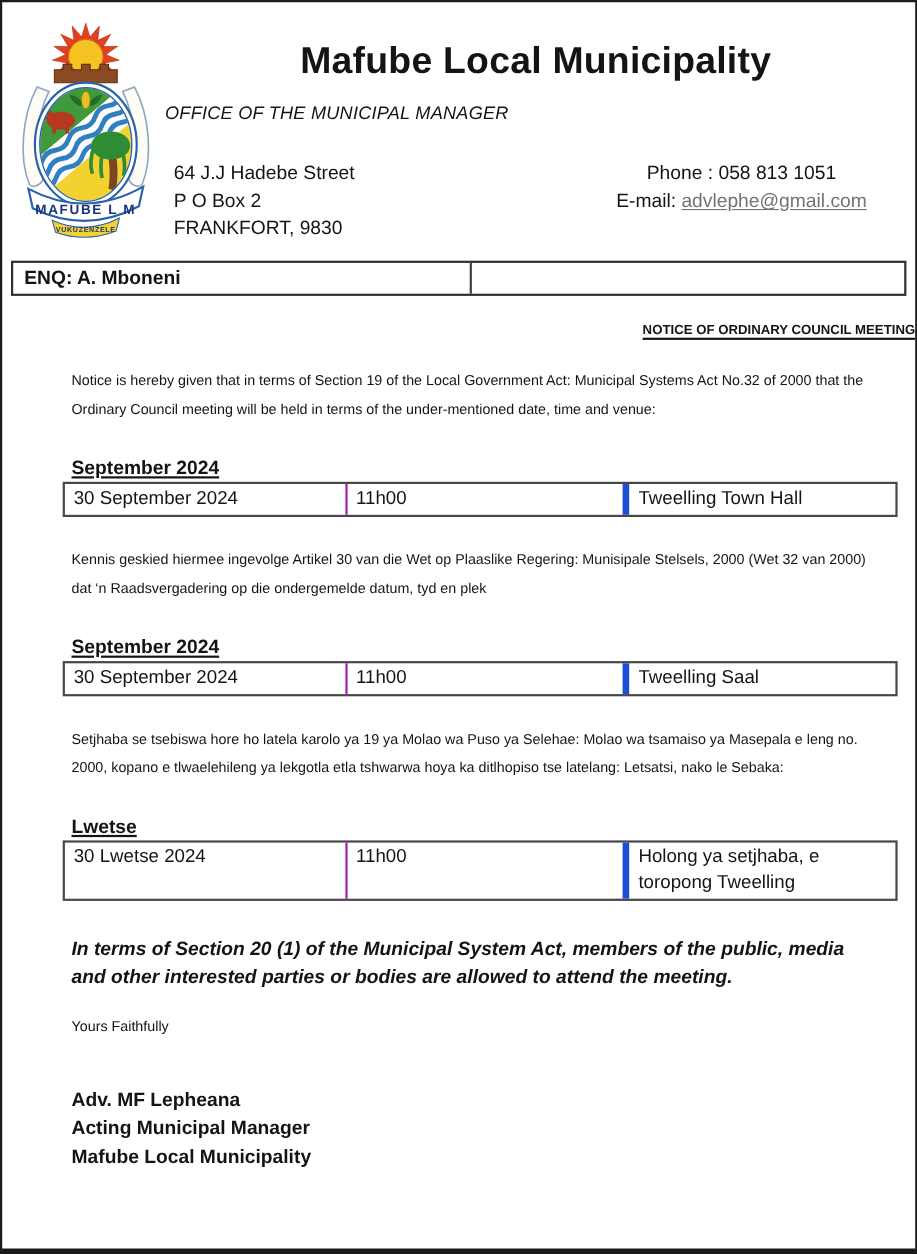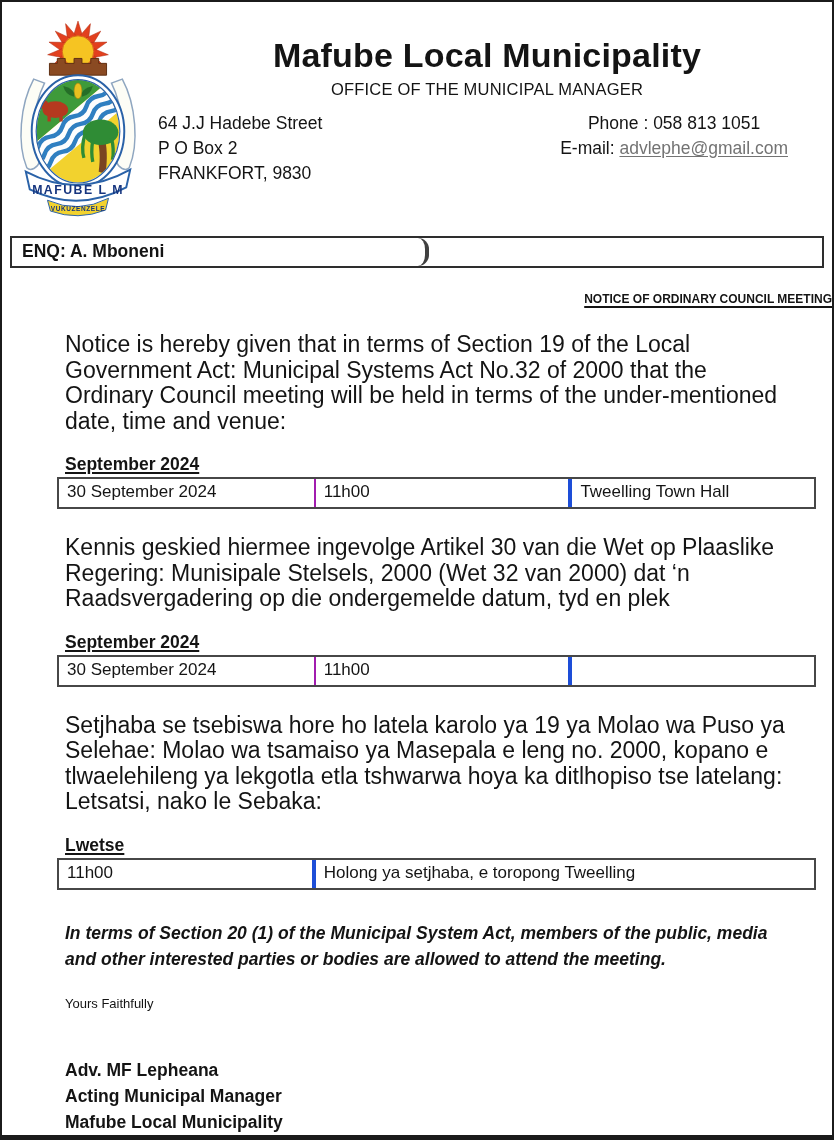--- a/index.html
+++ b/index.html
@@ -13,43 +13,43 @@
     box-sizing:border-box;
     font-family:"Liberation Sans","DejaVu Sans",sans-serif;
     color:#141414;
     overflow:hidden;
   }
   
   .header { display:flex; padding:16px 8px 0 8px; }
   .logo-col { flex:none; width:136px; padding-left:4px; }
   .header-main { flex:1; min-width:0; }
   .doc-title { text-align:center; font-size:34px; font-weight:bold; margin-top:18px; letter-spacing:0.2px; }
-  .doc-subtitle { text-align:center; font-size:16.5px; margin-top:5px; letter-spacing:0.2px; }
-  .addr-row { display:flex; justify-content:space-between; margin-top:12px; font-size:17.5px; line-height:25px; padding:0 36px 0 8px; }
+  .doc-subtitle { font-size:16.5px; margin-top:19px; letter-spacing:0.2px;font-style:italic; }
+  .addr-row { display:flex; justify-content:space-between; margin-top:32px; font-size:17.5px; line-height:25px; padding:0 36px 0 8px; }
   .contact-block { text-align:center; }
   .contact-line { white-space:pre; }
   .email-link { text-decoration:underline; text-underline-offset:2px; color:#737373; }
   
   .ref-table { display:flex; border:2px solid #2e2e2e; margin:12px 8px 0 8px; font-weight:bold; font-size:17.5px; }
   .ref-cell { padding:3px 10px 4px; box-sizing:border-box; }
-  .ref-cell.enq { width:51.5%; border-right:4px solid #404040;border-radius:11px; }
+  .ref-cell.enq { width:51.5%; border-right:2px solid #404040; }
   .ref-cell.ourref { flex:1; }
   
   .notice-title { text-align:right; font-weight:bold; font-size:12px; margin-top:24px;
     text-decoration:underline; text-decoration-thickness:2px; text-underline-offset:3px; }
   
   .body { margin:0 16px 0 55px; }
-  .para { font-size:23px; line-height:25.5px; margin:26px 20px 0 8px; }
-  .tbl-block { margin-top:20px; }
+  .para { font-size:13px; line-height:25.5px; margin:26px 20px 0 8px; }
+  .tbl-block { margin-top:31px; }
   .tbl-heading { display:inline-block; font-size:17.5px; font-weight:bold; margin:0 0 2px 8px;
     text-decoration:underline; text-decoration-thickness:2px; text-underline-offset:2px; }
   .tbl { display:flex; border:2px solid #474747; font-size:17px; }
   .cell { padding:1px 8px 4px; line-height:23px; box-sizing:border-box; }
   .cell.c1 { width:34%; border-right:2px solid #a21caf; }
-  .cell.c2 { width:34%; border-right:4px solid #1d4ed8; }
+  .cell.c2 { width:34%; border-right:6px solid #1d4ed8; }
   .cell.c3 { flex:1; }
   .note { font-size:17.5px; font-weight:bold; font-style:italic; line-height:26px; margin:30px 14px 0 8px; }
   .closing { font-size:13px; margin:24px 0 0 8px; }
   .signature { margin:46px 0 0 8px; font-weight:bold; font-size:17.5px; line-height:26px; }
 </style>
 </head>
 <body>
 
 <div class="page">
 
@@ -168,29 +168,31 @@
       </div>
     </div>
 
     <div>
       <p class="para">Kennis geskied hiermee ingevolge Artikel 30 van die Wet op Plaaslike Regering: Munisipale Stelsels, 2000 (Wet 32 van 2000) dat ‘n Raadsvergadering op die ondergemelde datum, tyd en plek</p>
       <div class="tbl-block">
         <span class="tbl-heading">September 2024</span>
         <div class="tbl">
           <div class="cell c1">30 September 2024</div>
           <div class="cell c2">11h00</div>
+          <div class="cell c3">Tweelling Saal</div>
         </div>
       </div>
     </div>
 
     <div>
       <p class="para">Setjhaba se tsebiswa hore ho latela karolo ya 19 ya Molao wa Puso ya Selehae: Molao wa tsamaiso ya Masepala e leng no. 2000, kopano e tlwaelehileng ya lekgotla etla tshwarwa hoya ka ditlhopiso tse latelang: Letsatsi, nako le Sebaka:</p>
       <div class="tbl-block">
         <span class="tbl-heading">Lwetse</span>
         <div class="tbl">
+          <div class="cell c1">30 Lwetse 2024</div>
           <div class="cell c2">11h00</div>
           <div class="cell c3">Holong ya setjhaba, e toropong Tweelling</div>
         </div>
       </div>
     </div>
 
     <p class="note">In terms of Section 20 (1) of the Municipal System Act, members of the public, media and other interested parties or bodies are allowed to attend the meeting.</p>
 
     <p class="closing">Yours Faithfully</p>
 

